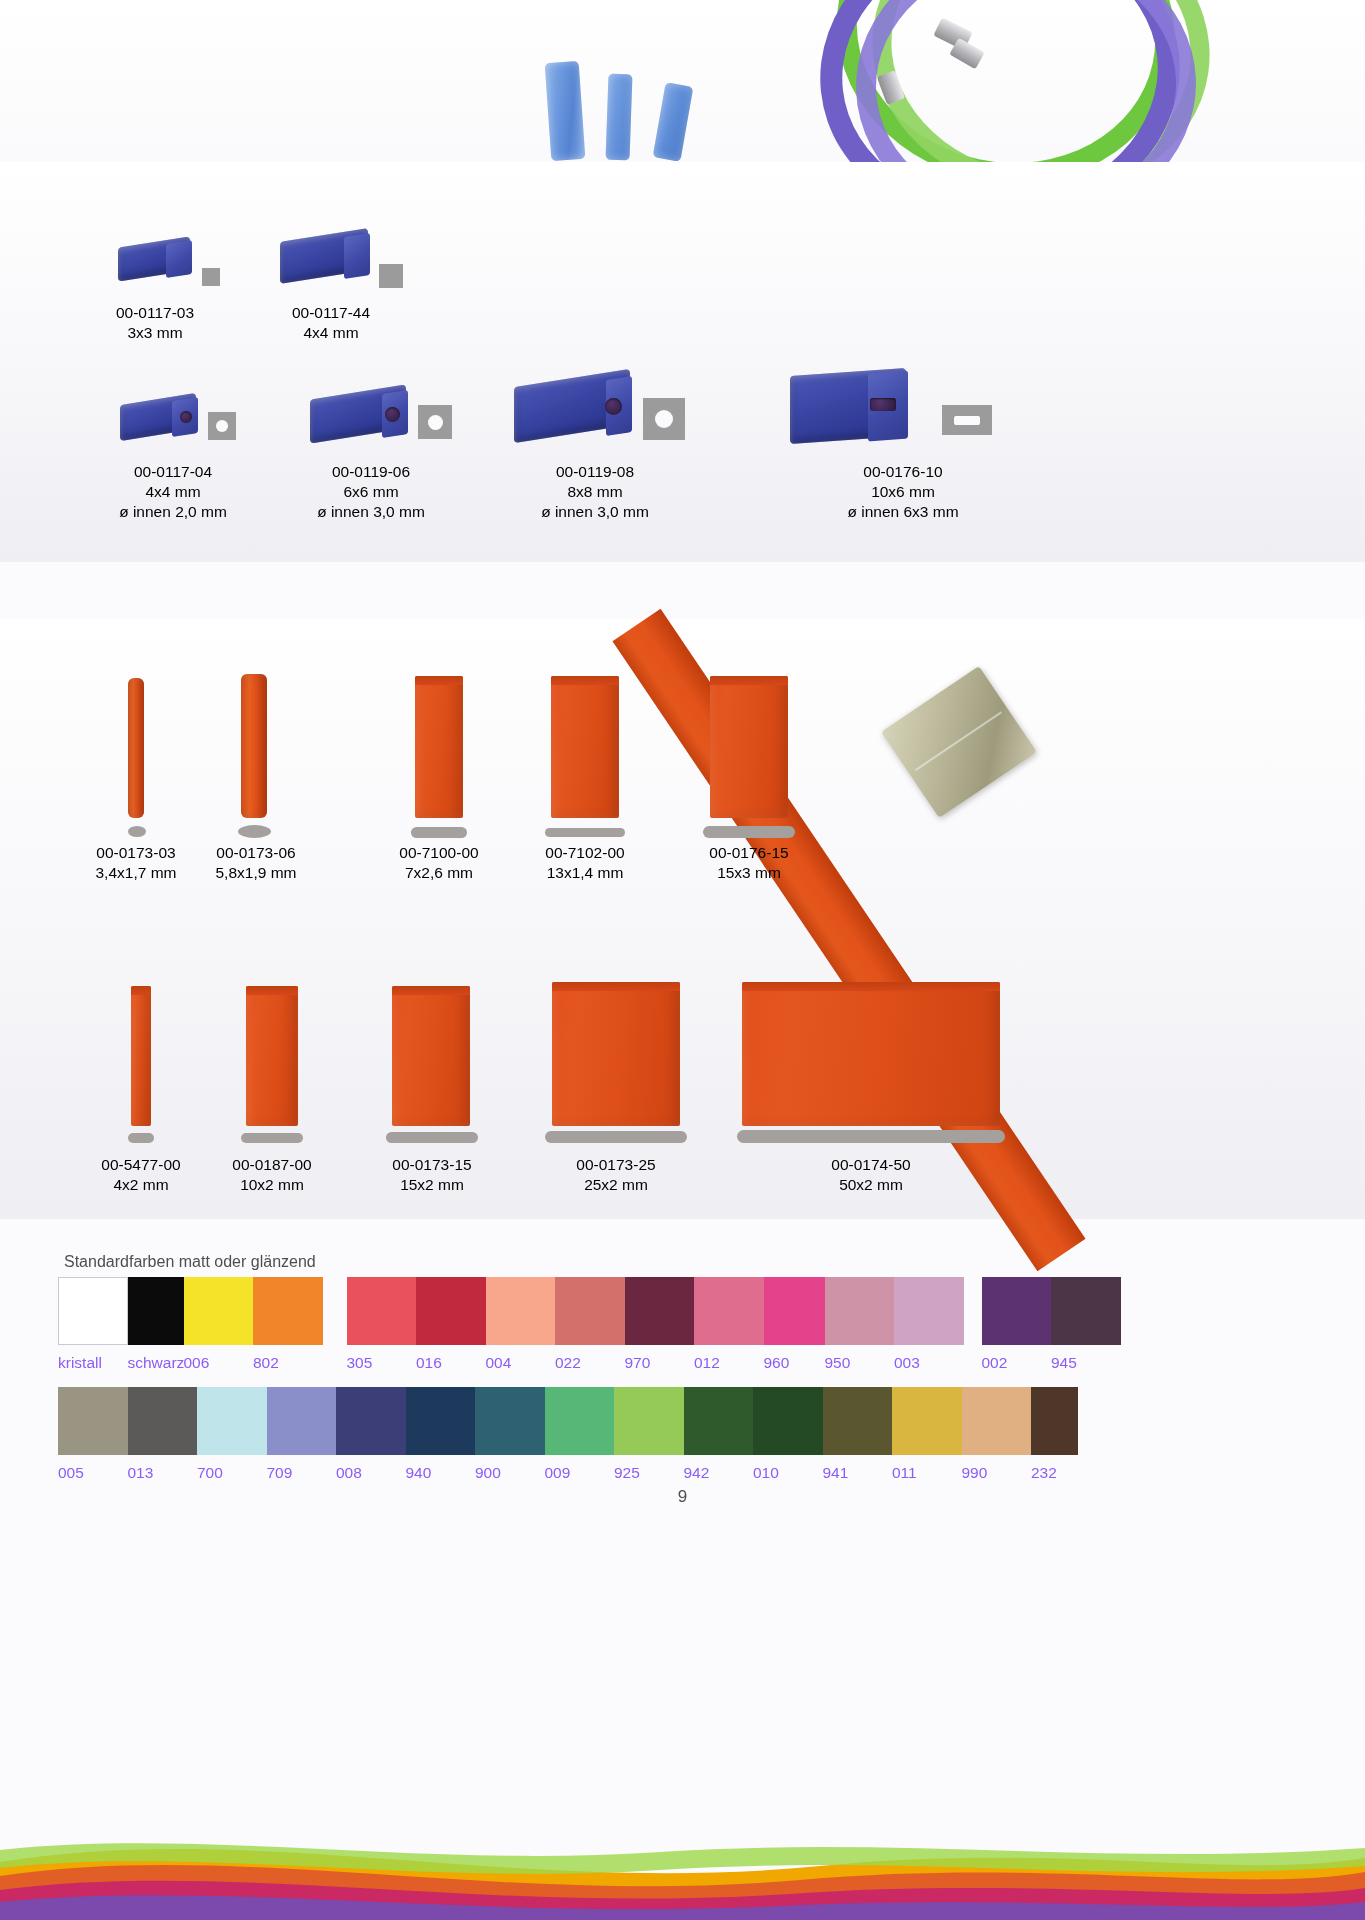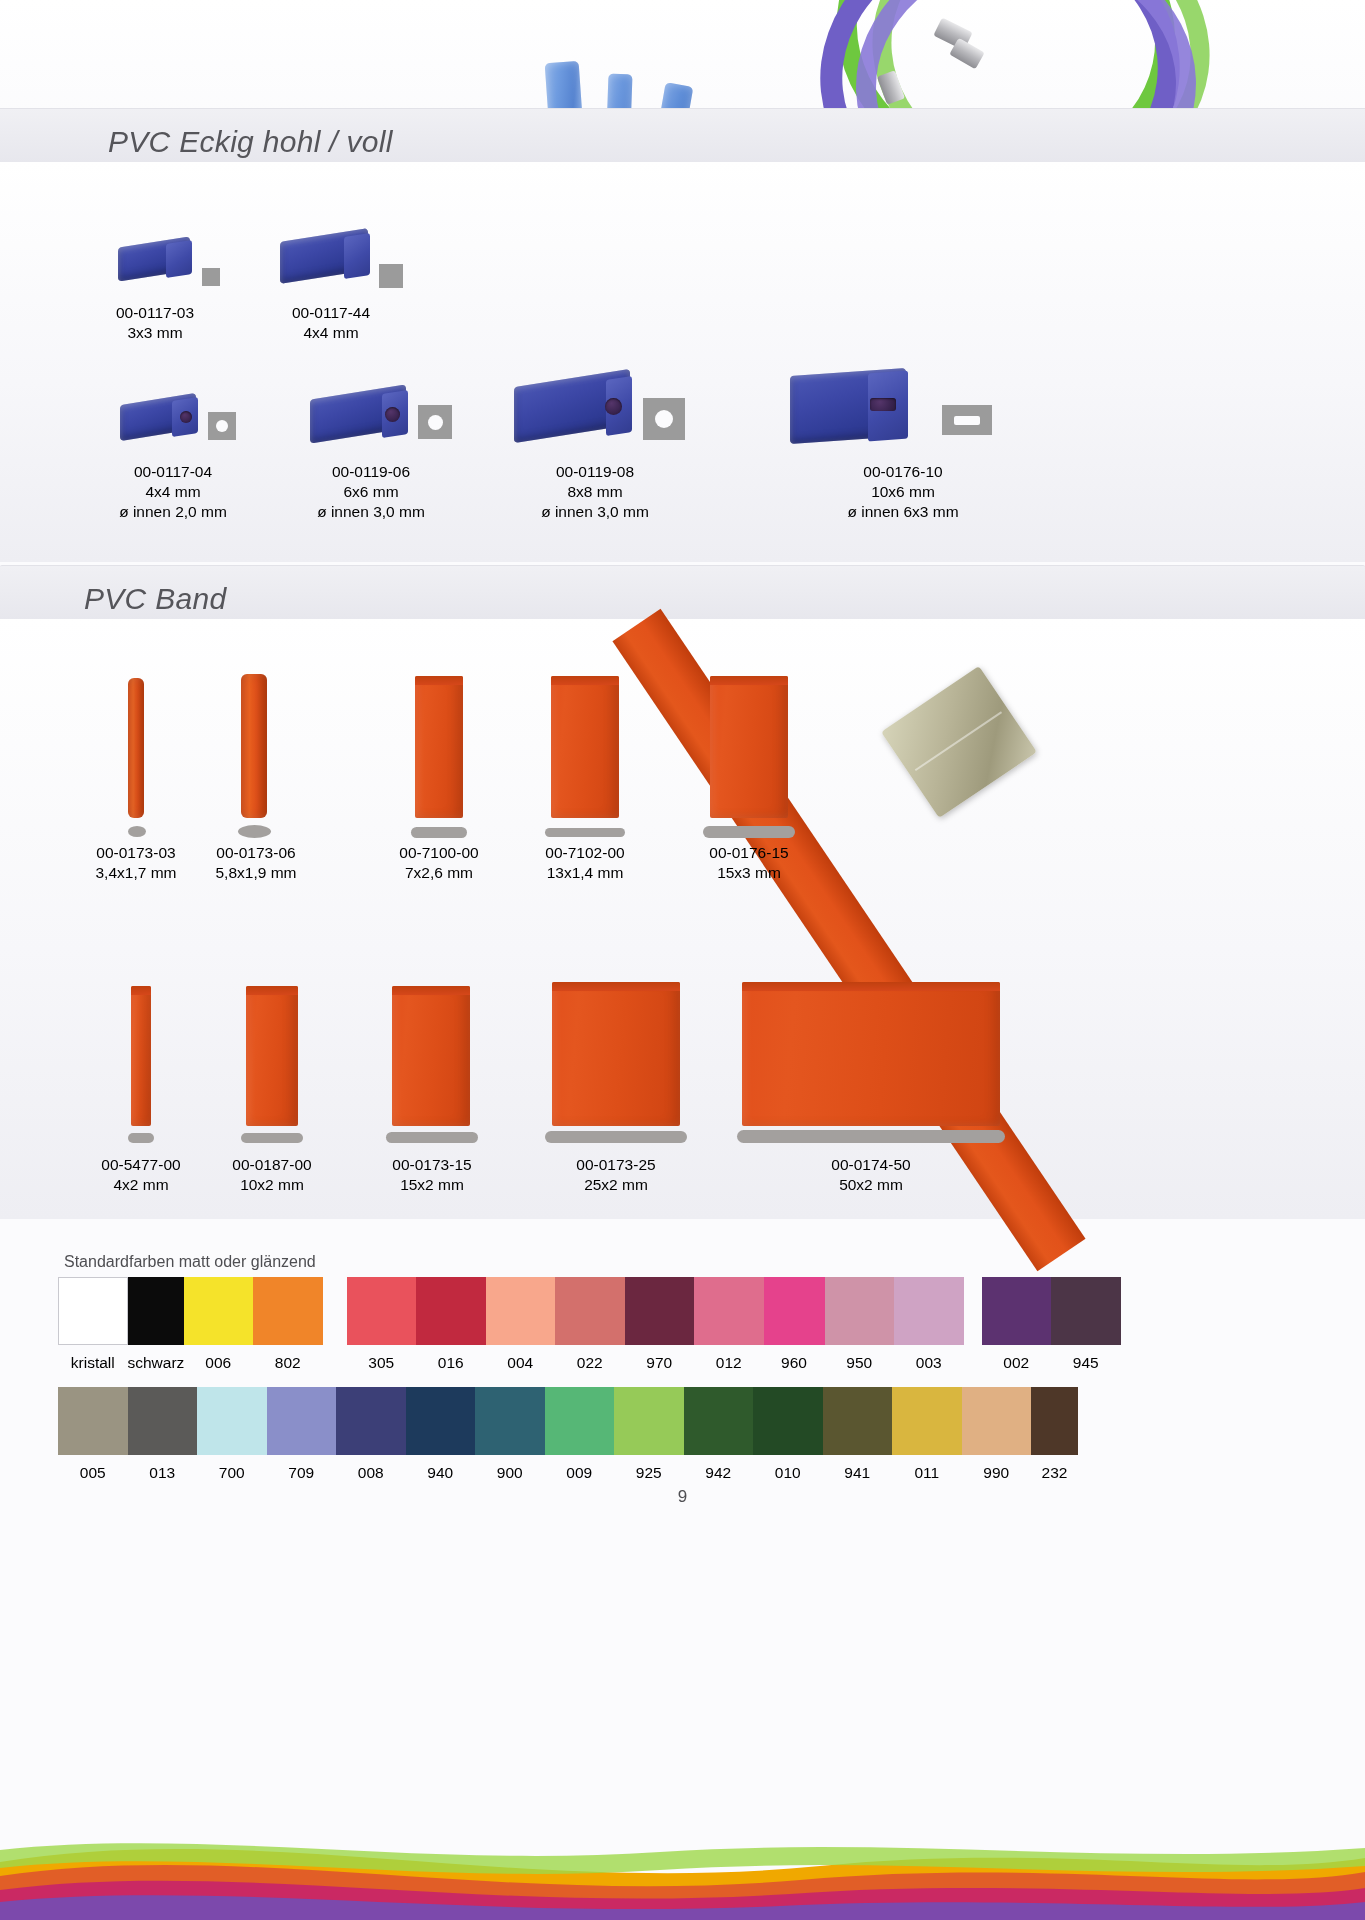--- a/index.html
+++ b/index.html
@@ -105,22 +105,22 @@
     border-style:solid;border-color:transparent;
   }
   .ferrule{
     position:absolute;border-radius:3px;
     background:linear-gradient(180deg,#e8e8ea 0%,#b9b9bd 48%,#8e8e93 100%);
   }
   .swrow{position:absolute;display:flex;}
   .sw{position:relative;}
   .sw .chip{width:100%;height:68px;display:block;}
   .sw .lbl{
-    display:block;text-align:center;margin-top:9px;
-    font-size:15.5px;color:#000000;white-space:nowrap;
+    display:block;margin-top:9px;
+    font-size:15.5px;color:#8b5cf6;white-space:nowrap;
   }
   .sw .chip.outlined{box-sizing:border-box;border:1px solid #c9c9cf;}
   .chart-title{
     position:absolute;font-size:16px;color:#4e4e52;white-space:nowrap;
   }
 
   
   .wave{position:absolute;left:0;right:0;bottom:0;height:110px;overflow:hidden;}
   .pageno{
     position:absolute;left:0;right:0;text-align:center;
@@ -153,23 +153,20 @@
       border-width:19px;border-color:#8fd45f;transform:rotate(8deg);opacity:.92;"></div>
     <div class="loop" style="left:820px;top:-80px;width:316px;height:262px;
       border-width:22px;border-color:#6f5fc6;transform:rotate(-6deg);"></div>
     <div class="loop" style="left:856px;top:-60px;width:300px;height:250px;
       border-width:20px;border-color:#8a79d8;transform:rotate(-2deg);opacity:.9;"></div>
     <div class="ferrule" style="left:936px;top:24px;width:34px;height:20px;transform:rotate(26deg);"></div>
     <div class="ferrule" style="left:876px;top:78px;width:30px;height:19px;transform:rotate(70deg);"></div>
     <div class="ferrule" style="left:952px;top:44px;width:30px;height:19px;transform:rotate(30deg);"></div>
   </div>
 
-  <div class="sec-head" style="top:108px;">
-    <div class="title">PVC Eckig hohl / voll</div>
-  </div>
 
   <div class="wash" style="top:162px;height:400px;"></div>
 
   <div>
     <div class="rod" style="left:118px;top:242px;width:72px;height:34px;">
       <div class="body"></div>
         <div class="cap-face"></div>
     </div>
     <div class="xs" style="left:202px;top:268px;width:18px;height:18px;"></div>
     <div class="cap" style="left:60px;top:303px;width:190px;">
@@ -247,23 +244,20 @@
     <div class="xs" style="left:942px;top:405px;width:50px;height:30px;">
       <div class="inner-r" style="left:12px;top:11px;width:26px;height:9px;"></div>
     </div>
     <div class="cap" style="left:790px;top:462px;width:226px;">
       <span class="l">00-0176-10</span>
       <span class="l">10x6 mm</span>
       <span class="l">ø innen 6x3 mm</span>
     </div>
   </div>
 
-  <div class="sec-head band" style="top:565px;">
-    <div class="title">PVC Band</div>
-  </div>
 
   <div class="wash" style="top:619px;height:600px;"></div>
 
   <div>
     <div class="strap" style="left:820px;top:560px;width:58px;height:760px;transform:rotate(-34deg);"></div>
     <div class="clasp" style="left:900px;top:690px;width:118px;height:104px;transform:rotate(-34deg);">
       <div class="seam" style="top:48%;"></div>
     </div>
   </div>
 

